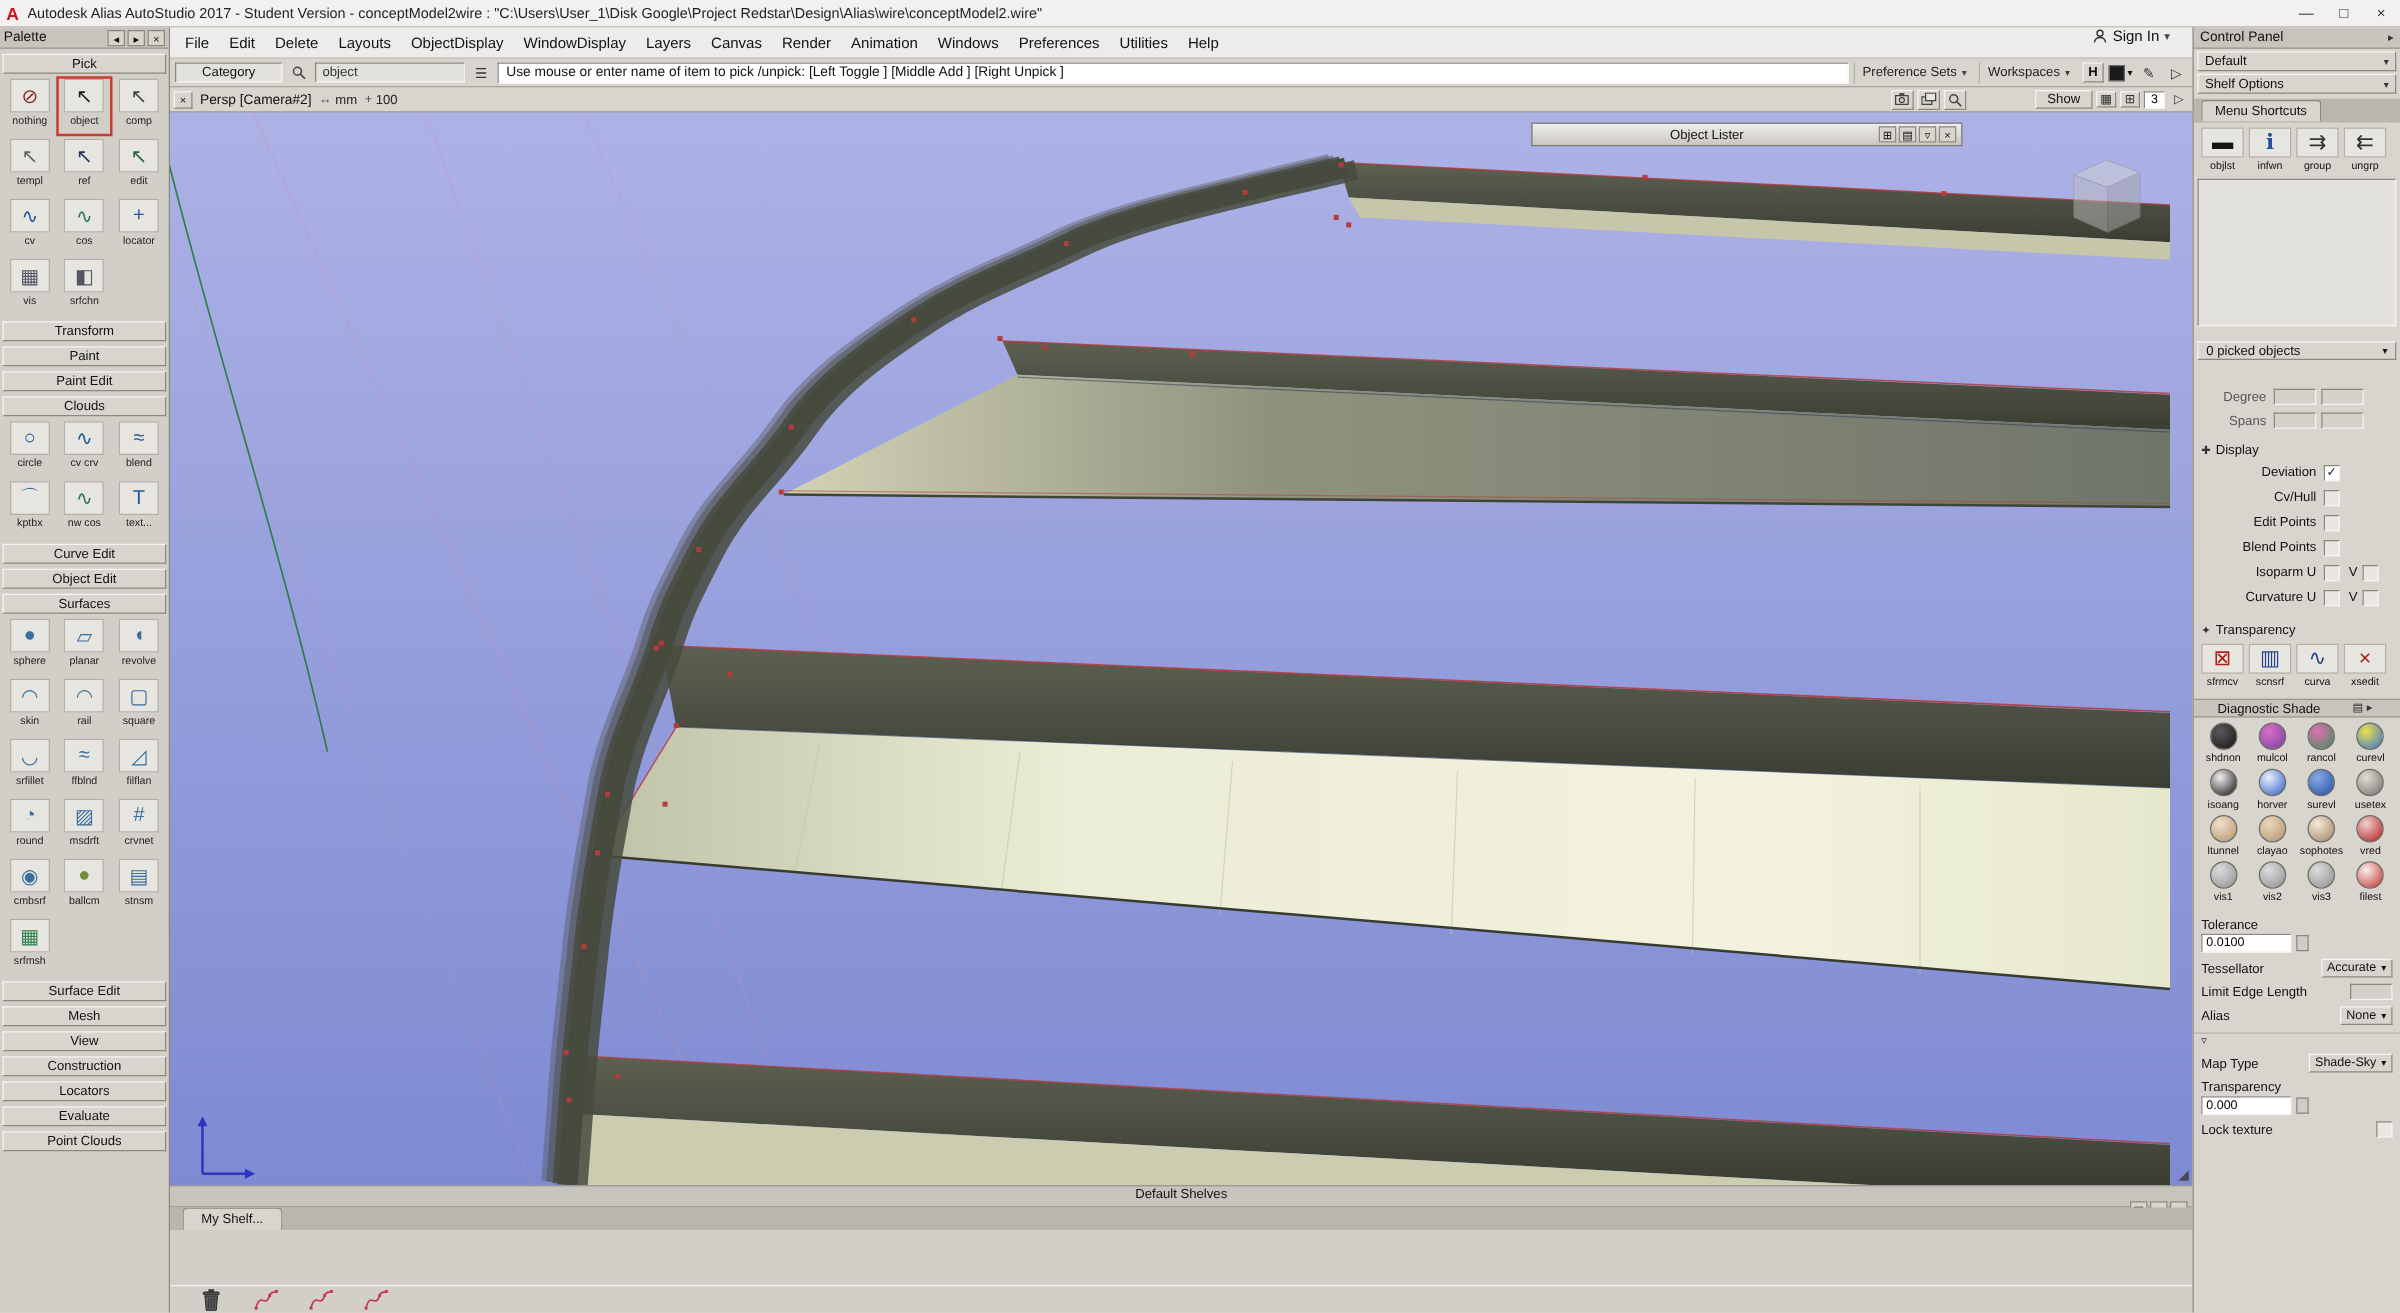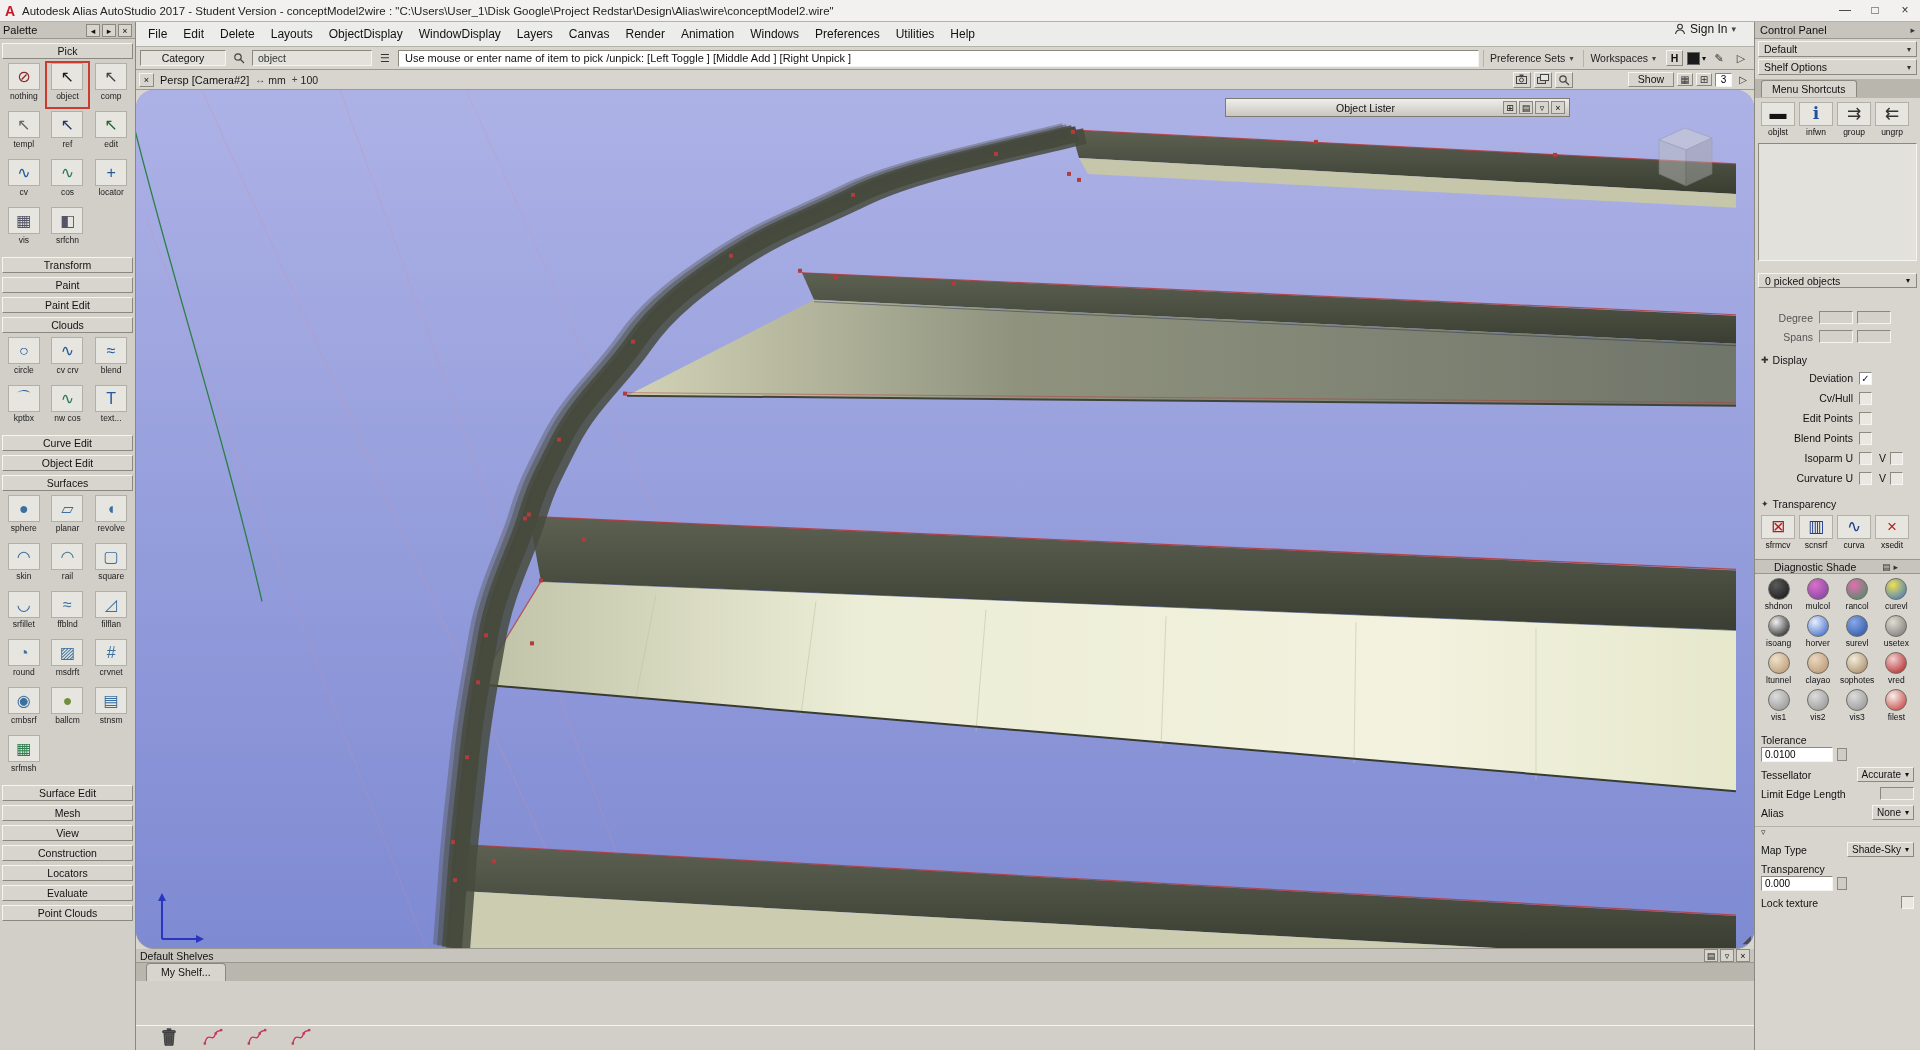--- a/index.html
+++ b/index.html
@@ -59,32 +59,32 @@
   #vp-camera { font-size:11px; color:#111; }
   .vh-chip { display:flex; align-items:center; gap:3px; font-size:10.5px; color:#222; }
   .vh-chip .g { color:#444; font-size:10px; }
   #vp-right { margin-left:auto; display:flex; align-items:center; gap:3px; }
   .vh-iconbtn { width:18px; height:16px; display:flex; align-items:center; justify-content:center; }
   #show-btn { width:46px; height:15px; text-align:center; line-height:13px; font-size:10.5px; margin-left:52px; }
   #hist-box { width:17px; height:14px; font-size:10px; text-align:center; padding:0; }
   .vh-glyph { font-size:10px; color:#333; width:16px; text-align:center; }
 
   
-  #viewport { position:relative; flex:1; border-bottom:1px solid #9a978f; overflow:hidden; background:#8a93d6;border-radius:18px; }
+  #viewport { position:relative; flex:1; border-bottom:1px solid #9a978f; overflow:hidden; background:#8a93d6; }
   #viewport svg { display:block; width:100%; height:100%; }
   #object-lister { position:absolute; left:1089px; top:8px; width:345px; height:19px;
     background:linear-gradient(#efeeea,#c9c6c0); border:1px solid #7e7b73; display:flex; align-items:center; padding:0 4px; }
   #object-lister .ol-title { font-size:10.5px; flex:1; text-align:center; }
   #object-lister .ol-btn { width:14px; height:13px; font-size:9px; line-height:12px; text-align:center;
     background:#d8d5cf; border:1px solid #8b887f; margin-left:2px; }
   #vp-grip { position:absolute; right:3px; bottom:2px; color:#4a4a55; font-size:11px; }
 
   
   #shelf { height:101px; background:#d2cfc9; display:flex; flex-direction:column; }
-  #shelf-header { height:17px; background:#c7c4bd; border-bottom:1px solid #9a978f; display:flex; align-items:center; padding:0 4px; }
+  #shelf-header { height:17px; background:#c7c4bd; border-bottom:1px solid #9a978f; display:flex; align-items:center; padding:0 4px;flex-direction:column; }
   #shelf-header .sh-title { font-size:10.5px; }
   #shelf-header .sh-btns { margin-left:auto; display:flex; gap:2px; }
   #shelf-header .sh-btn { width:14px; height:13px; font-size:9px; line-height:12px; text-align:center; background:#d8d5cf; border:1px solid #8b887f; }
   #shelf-tabs { height:21px; background:#b9b6ae; display:flex; align-items:flex-end; padding-left:10px; }
   #shelf-tab { height:18px; padding:0 14px; background:#d8d5cf; border:1px solid #8b887f; border-bottom:none;
     border-radius:4px 4px 0 0; font-size:10.5px; line-height:17px; }
   #shelf-content { flex:1; border-top:1px solid #f5f4f1; display:flex; align-items:center; padding-left:16px; gap:10px;margin-top:44px; }
   .shelf-item { width:34px; text-align:center; }
   .shelf-icon { display:block; height:24px; }
   .shelf-label { display:block; font-size:8.5px; margin-top:2px; color:#222; }

